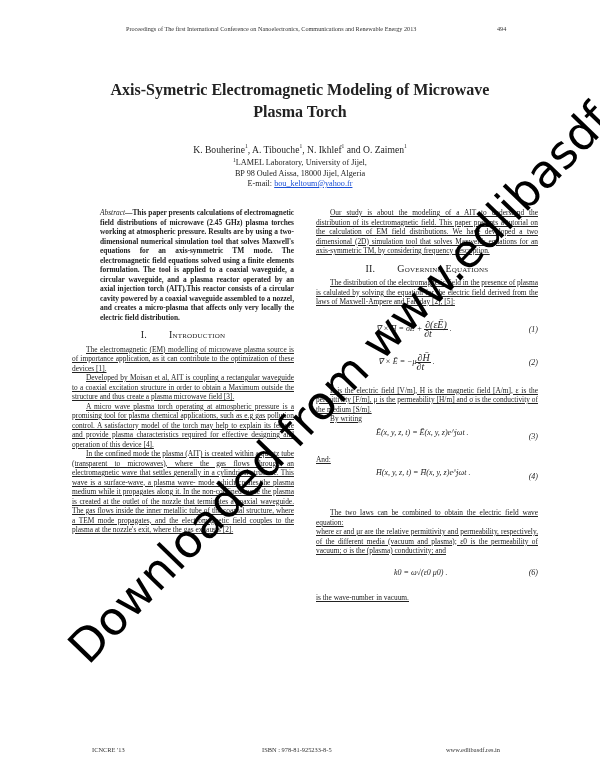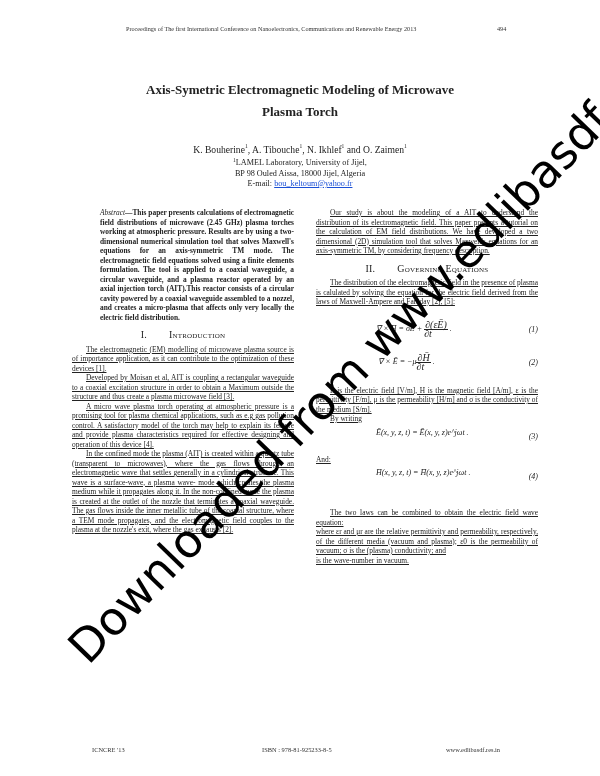--- a/index.html
+++ b/index.html
@@ -1,20 +1,20 @@
 <!DOCTYPE html>
 <html><head>
 <meta charset="utf-8">
 <style>
   html,body{margin:0;padding:0;background:#fff;}
   body{width:600px;height:776px;position:relative;overflow:hidden;font-family:"Liberation Serif",serif;color:#222;}
   .running-head{position:absolute;top:25px;left:0;width:600px;font-size:6.2px;color:#333;}
   .running-head .rh-text{position:absolute;left:126px;top:0;}
   .running-head .rh-page{position:absolute;left:497px;top:0;}
-  .title{position:absolute;top:79px;left:0;width:600px;text-align:center;font-weight:bold;font-size:13px;line-height:22px;color:#222;}
+  .title{position:absolute;top:79px;left:0;width:600px;text-align:center;font-weight:bold;font-size:16px;line-height:22px;color:#222;}
   .authors{position:absolute;top:144px;left:0;width:600px;text-align:center;font-size:9.6px;line-height:12px;}
   .affil{position:absolute;top:158px;left:0;width:600px;text-align:center;font-size:8.2px;line-height:10.5px;}
   .affil a{color:#1a4fd6;text-decoration:underline;margin-top:42px;}
   sup{font-size:5.5px;vertical-align:top;line-height:1;}
   .col{position:absolute;top:208px;width:222px;font-size:7.4px;line-height:9.5px;text-align:justify;}
   .col-left{left:72px;}
   .col-right{left:316px;}
   .abstract{font-weight:bold;margin-left:28px;}
   .abstract i{font-weight:normal;}
   .keywords{font-style:italic;font-weight:bold;margin-top:8px;text-indent:14px;}
@@ -92,20 +92,24 @@
     <span class="eqnum">(3)</span>
   </div>
   <p class="noind">And:</p>
   <div class="eq">
     <span class="expr" style="left:60px">H̄(x, y, z, t) = H̄(x, y, z)e^jωt .</span>
     <span class="eqnum">(4)</span>
   </div>
 
   <p style="margin-top:18px">The two laws can be combined to obtain the electric field wave equation:</p>
   <p class="noind">where εr and μr are the relative permittivity and permeability, respectively, of the different media (vacuum and plasma); ε0 is the permeability of vacuum; σ is the (plasma) conductivity; and</p>
+  <div class="eq" style="height:26px;margin-top:6px">
+    <span class="expr" style="left:78px;top:6px">k0 = ω√(ε0 μ0) .</span>
+    <span class="eqnum" style="top:6px">(6)</span>
+  </div>
   <p class="noind">is the wave-number in vacuum.</p>
 </div>
 
 <div class="footer">
   <span style="left:92px">ICNCRE '13</span>
   <span style="left:262px">ISBN : 978-81-925233-8-5</span>
   <span style="left:446px">www.edlibasdf.res.in</span>
 </div>
 
 <div class="watermark">Downloaded from www.edlibasdf.res.in</div>

